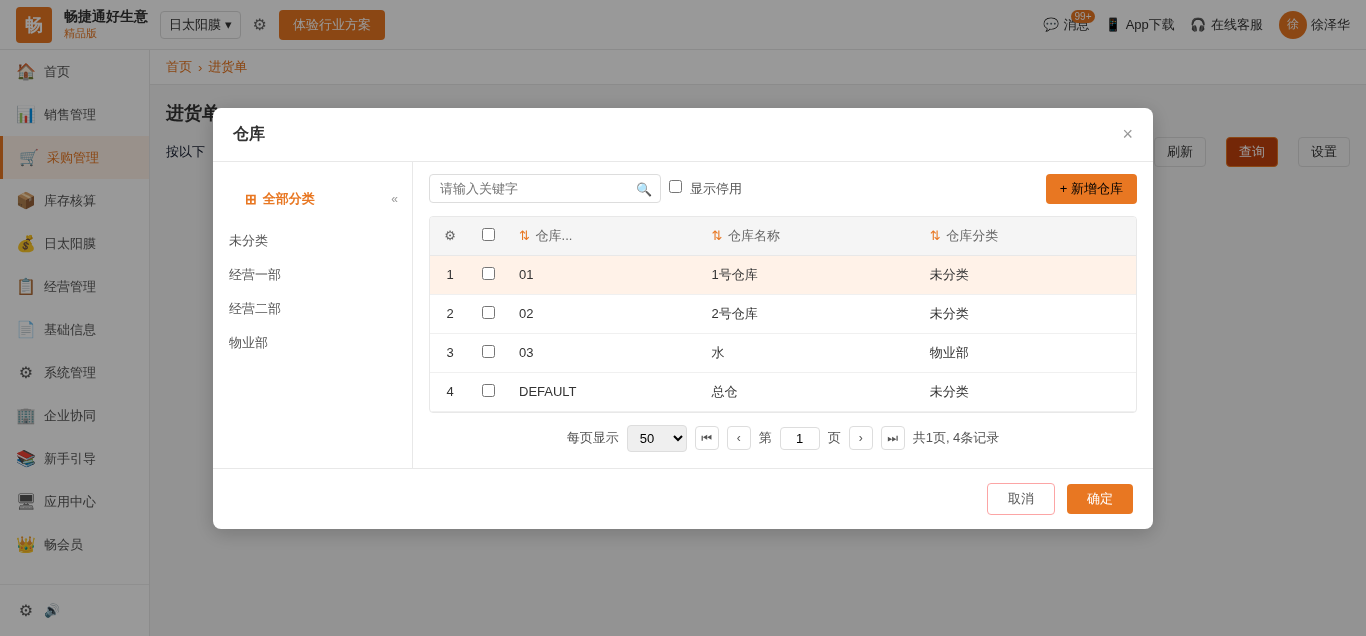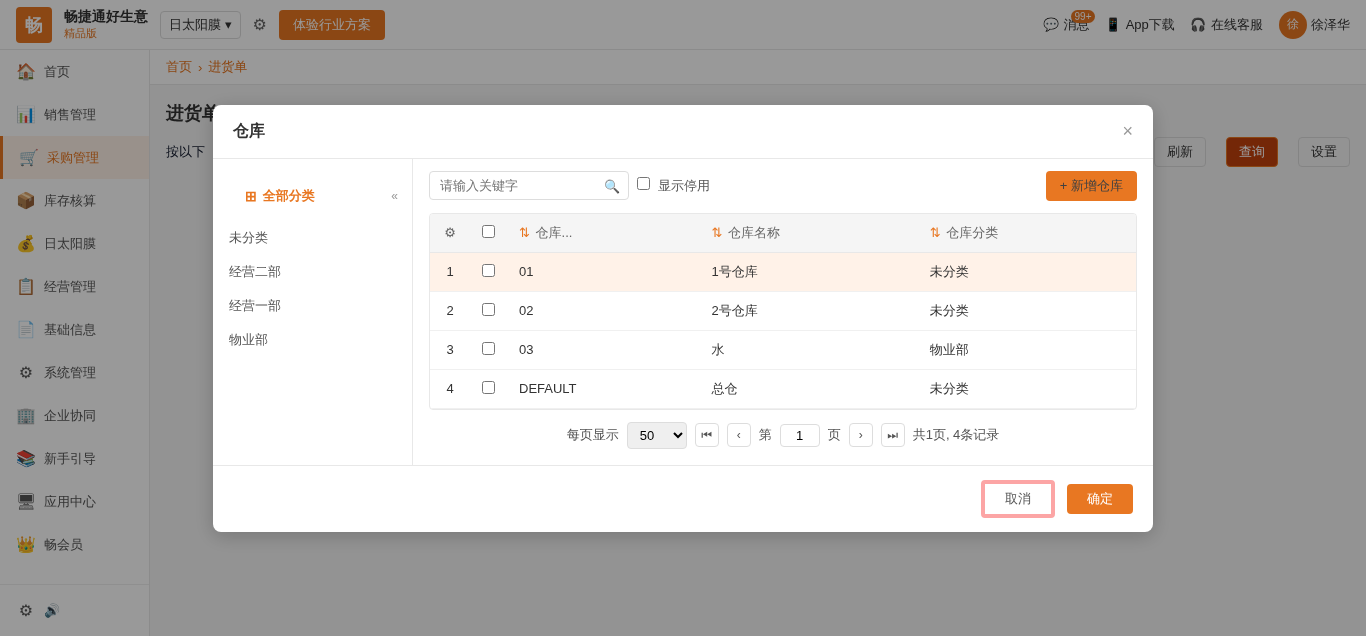--- a/index.html
+++ b/index.html
@@ -65,24 +65,24 @@
     .tree-item { padding: 8px 16px; cursor: pointer; color: #555; display: flex; align-items: center; gap: 6px; }
     .tree-item.active { color: #e87722; font-weight: bold; }
     .tree-icon { color: #e87722; font-size: 14px; }
     .tree-collapse-btn { padding: 4px 6px; cursor: pointer; color: #999; border: none; background: none; float: right; font-size: 12px; }
     .tree-header { display: flex; align-items: center; justify-content: space-between; padding: 8px 8px 8px 16px; }
 
     
     .modal-right { flex: 1; display: flex; flex-direction: column; padding: 12px 16px; overflow: hidden; }
     .modal-toolbar { display: flex; align-items: center; gap: 8px; margin-bottom: 12px; }
     .search-input-wrap { position: relative; }
-    .search-input { width: 200px; padding: 6px 30px 6px 10px; border: 1px solid #ddd; border-radius: 4px; font-size: 13px; outline: none; }
+    .search-input { width: 232px; padding: 6px 30px 6px 10px; border: 1px solid #ddd; border-radius: 4px; font-size: 13px; outline: none; }
     .search-icon { position: absolute; right: 8px; top: 50%; transform: translateY(-50%); color: #999; cursor: pointer; }
     .checkbox-label { display: flex; align-items: flex-start; gap: 8px; color: #555; cursor: pointer; }
-    .btn-add { margin-left: auto; background: #e87722; color: #404040; border: none; padding: 6px 14px; border-radius: 4px; cursor: pointer; font-size: 13px; }
+    .btn-add { margin-left: auto; background: #e87722; color: #000000; border: none; padding: 6px 14px; border-radius: 4px; cursor: pointer; font-size: 13px; }
 
     
     .table-wrap { flex: 1; overflow: auto; border: 1px solid #e8e8e8; border-radius: 4px; }
     table { width: 100%; border-collapse: collapse; }
     table thead tr { background: #f5f5f5; }
     table th { padding: 10px 12px; text-align: left; color: #666; font-weight: normal; font-size: 13px; border-bottom: 1px solid #e8e8e8; }
     table td { padding: 10px 12px; color: #333; font-size: 13px; border-bottom: 1px solid #f0f0f0; }
     table tr.selected td { background: #fff2e8; }
     .th-gear { width: 40px; text-align: center; }
     .td-center { text-align: center; }
@@ -90,21 +90,21 @@
     .sort-icon { color: #e87722; margin-right: 2px; }
 
     
     .pagination { display: flex; align-items: center; justify-content: center; gap: 8px; padding: 12px 0 4px; font-size: 13px; color: #555; }
     .page-select { padding: 4px 8px; border: 1px solid #ddd; border-radius: 4px; font-size: 13px; }
     .page-btn { width: 24px; height: 24px; display: flex; align-items: center; justify-content: center; border: 1px solid #ddd; border-radius: 4px; cursor: pointer; color: #555; background: #fff; font-size: 12px; }
     .page-input { width: 40px; text-align: center; border: 1px solid #ddd; border-radius: 4px; padding: 3px 4px; font-size: 13px; }
 
     
     .modal-footer { display: flex; align-items: center; justify-content: flex-end; gap: 12px; padding: 14px 20px; border-top: 1px solid #e8e8e8; }
-    .btn-cancel { padding: 6px 20px; border: 4px solid #fca5a5; border-radius: 4px; background: #fff; cursor: pointer; font-size: 13px; color: #555; }
+    .btn-cancel { padding: 6px 20px; border: 1px solid #fca5a5; border-radius: 4px; background: #fff; cursor: pointer; font-size: 13px; color: #555; }
     .btn-confirm { padding: 6px 20px; border: none; border-radius: 4px; background: #e87722; color: #fff; cursor: pointer; font-size: 13px; }
   </style>
 </head>
 <body>
 
 <div class="topbar">
   <div class="topbar-logo">
     <span>畅</span>
   </div>
   <div class="topbar-brand">
@@ -236,24 +236,24 @@
           <div class="tree-item active">
             <span class="tree-icon">⊞</span>
             <span>全部分类</span>
           </div>
           <button class="tree-collapse-btn">«</button>
         </div>
         <div class="tree-item">
           <span>未分类</span>
         </div>
         <div class="tree-item">
+          <span>经营一部</span>
+        </div>
+        <div class="tree-item">
           <span>经营二部</span>
-        </div>
-        <div class="tree-item">
-          <span>经营一部</span>
         </div>
         <div class="tree-item">
           <span>物业部</span>
         </div>
       </div>
 
       <div class="modal-right">
 
         <div class="modal-toolbar">
           <div class="search-input-wrap">

